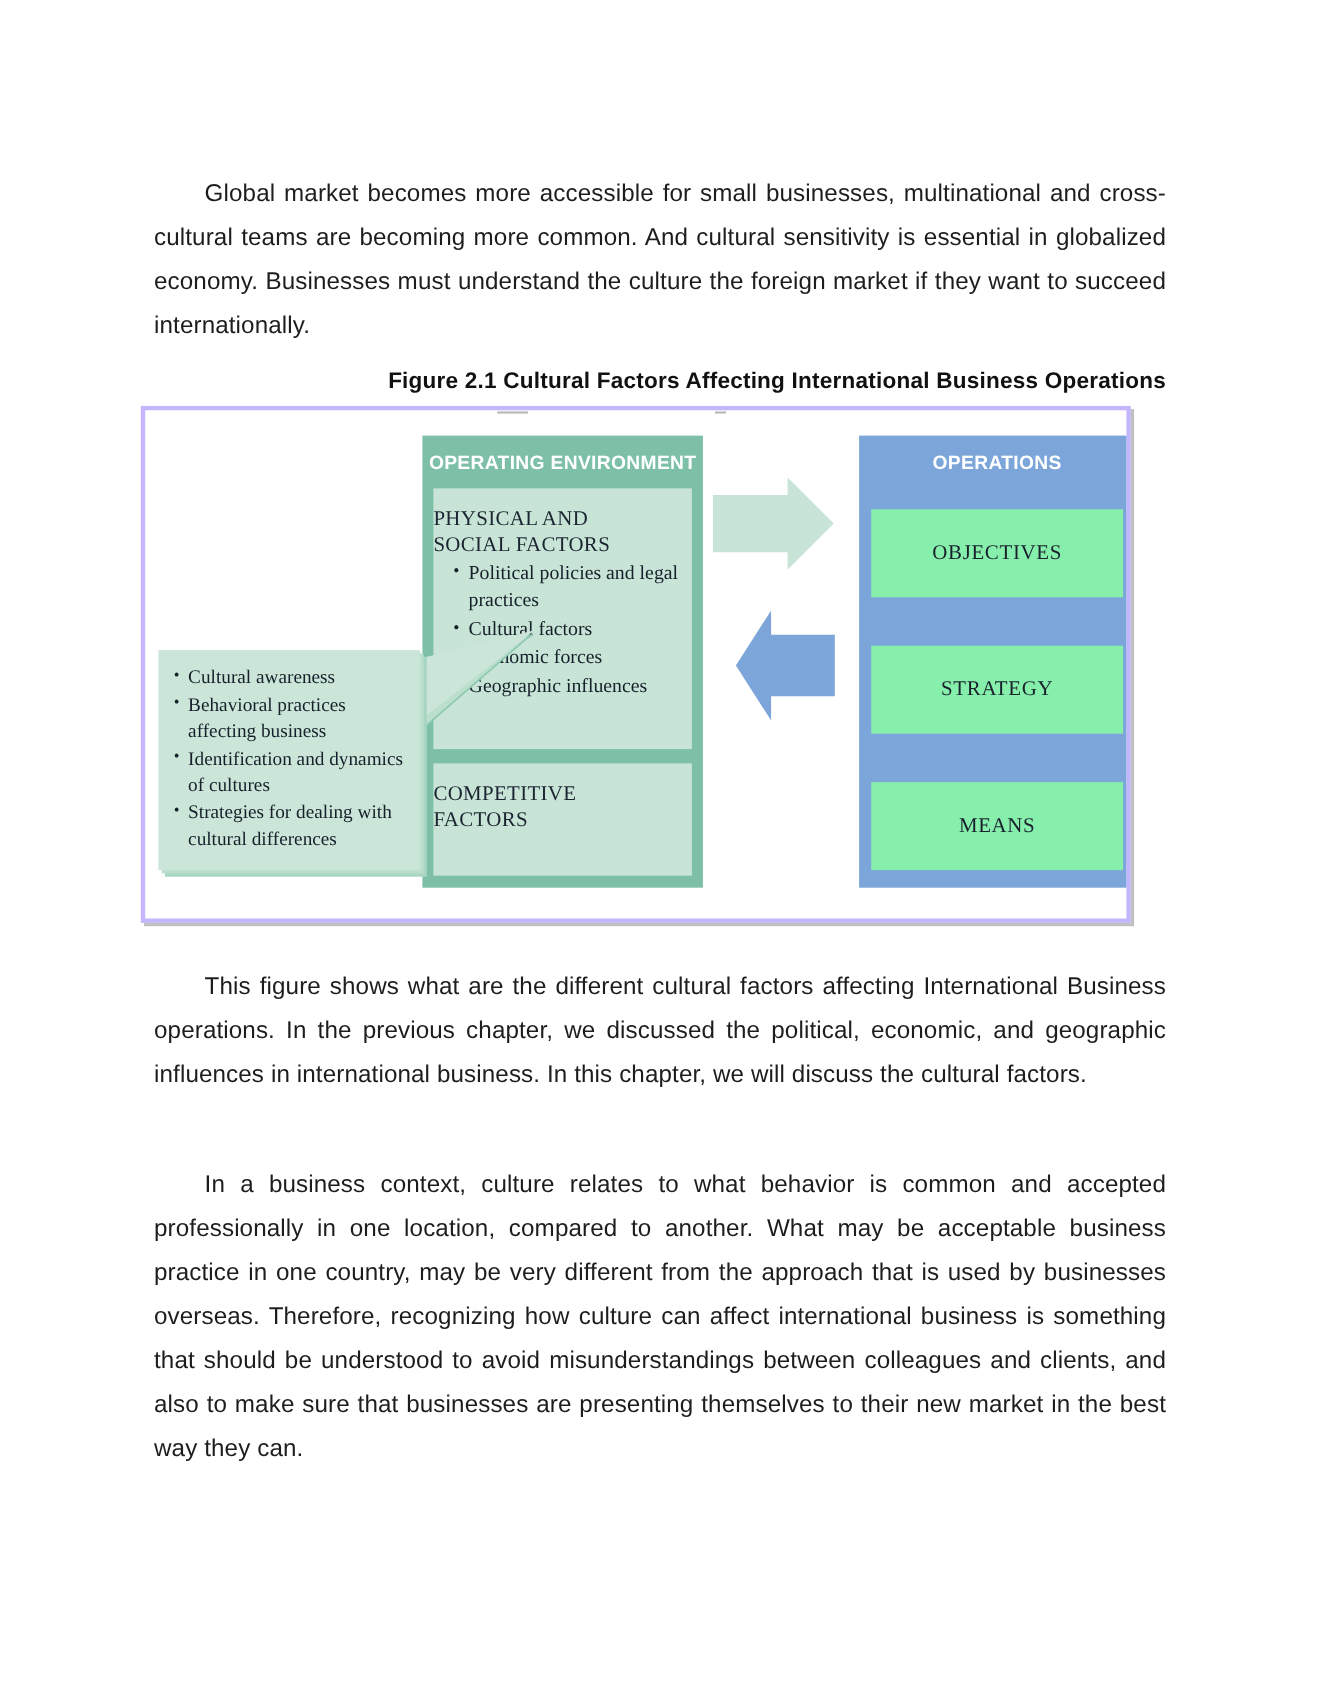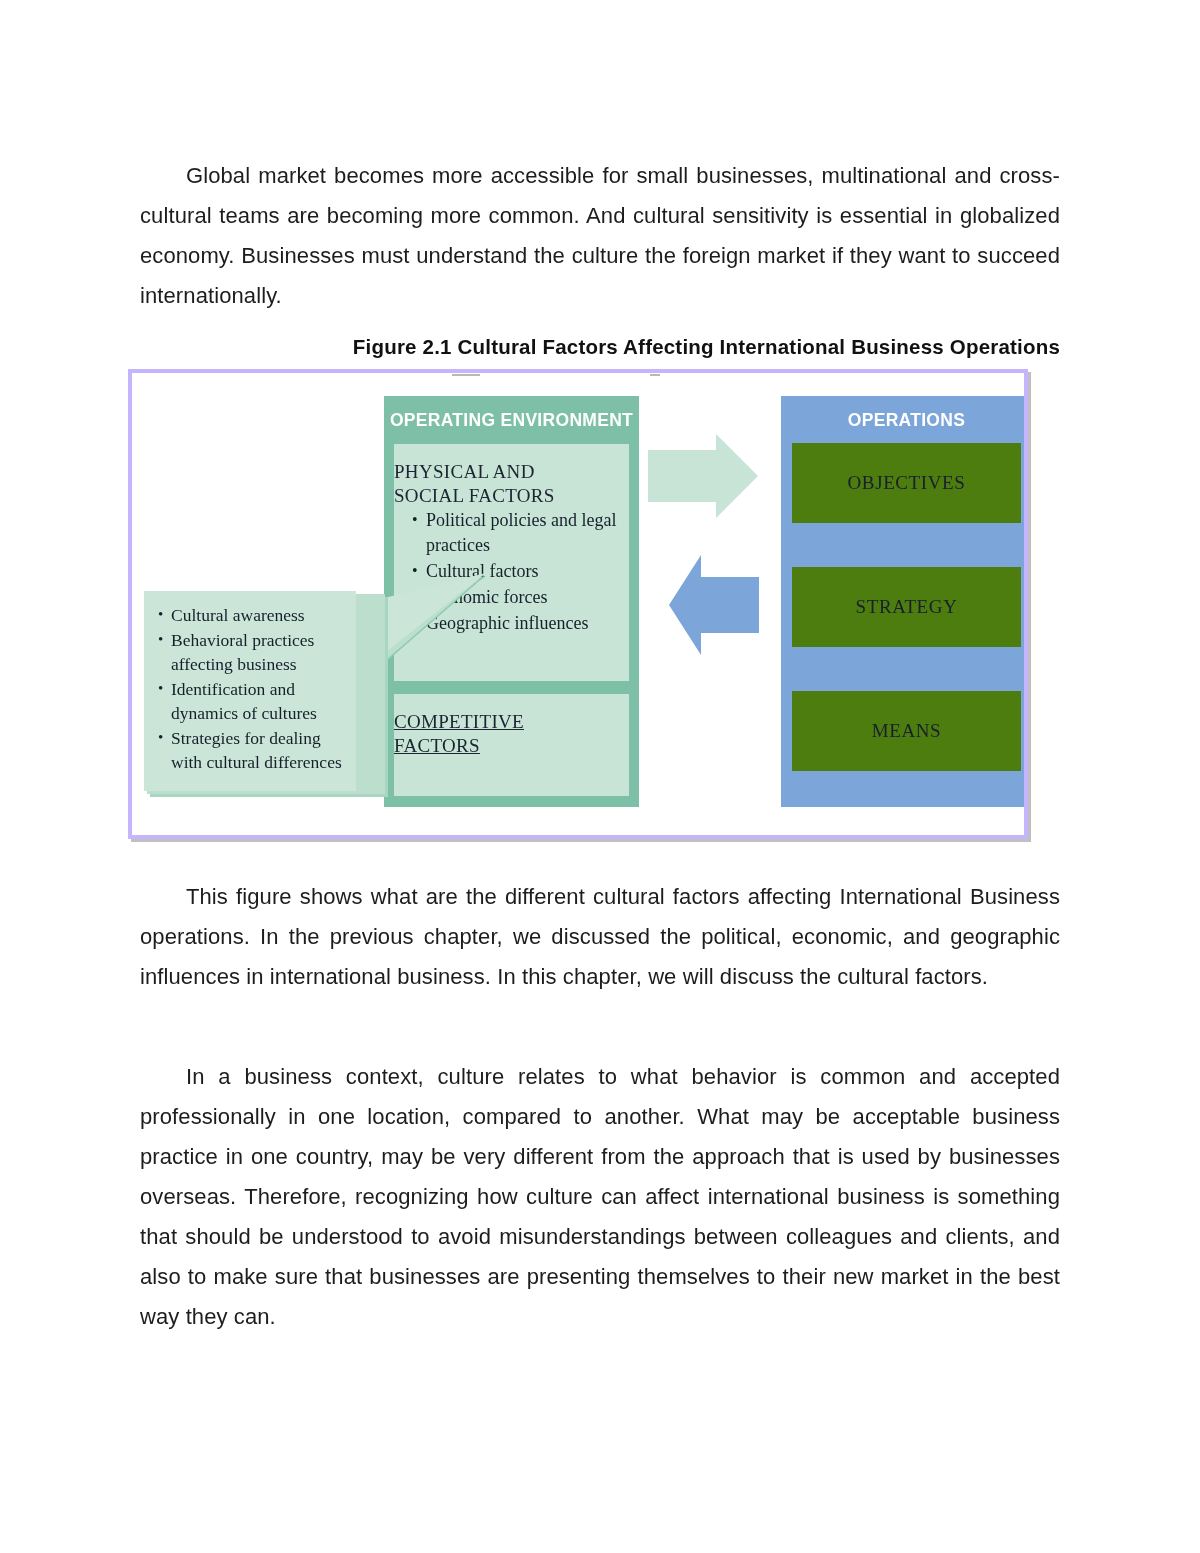--- a/index.html
+++ b/index.html
@@ -106,21 +106,20 @@
   .panel-heading {
     text-align: left;
     font-family: "Liberation Serif", serif;
     font-size: 19px;
     color: #1b2430;
     line-height: 24px;
     padding-top: 16px;
     letter-spacing: 0.3px;
   }
   .panel-heading.centered-block {
-    text-decoration: underline;
   }
 
   .oe-list {
     margin: 0 0 0 0;
     padding: 0 10px 0 18px;
     list-style: none;
     font-family: "Liberation Serif", serif;
     font-size: 18px;
     line-height: 25px;
     color: #16202b;
@@ -156,28 +155,29 @@
     text-align: center;
     color: #ffffff;
     font-size: 17.5px;
     font-weight: bold;
     letter-spacing: 0.3px;
   }
   .ops-box {
     position: absolute;
     left: 11px;
     width: 229px;
-    background: #4d7c0f;
+    background: #86efac;
     font-family: "Liberation Serif", serif;
     font-size: 19px;
     color: #19202c;
     letter-spacing: 0.6px;
     display: flex;
     align-items: center;
     justify-content: center;
+    margin-top: 20px;
   }
   .ops-box.b1 { top: 47px;  height: 80px; }
   .ops-box.b2 { top: 171px; height: 80px; }
   .ops-box.b3 { top: 295px; height: 80px; }
 
   
   .arrow {
     position: absolute;
   }
   .arrow-right {
@@ -214,21 +214,21 @@
     left: 3px;
     top: 3px;
     width: 238px;
     height: 200px;
     background: #bcdfcd;
   }
   .callout-box {
     position: absolute;
     left: 0;
     top: 0;
-    width: 212px;
+    width: 238px;
     height: 200px;
     background: #cbe6d8;
   }
   .callout-list {
     margin: 0;
     padding: 12px 8px 0 14px;
     list-style: none;
     font-family: "Liberation Serif", serif;
     font-size: 17.5px;
     line-height: 24.5px;

